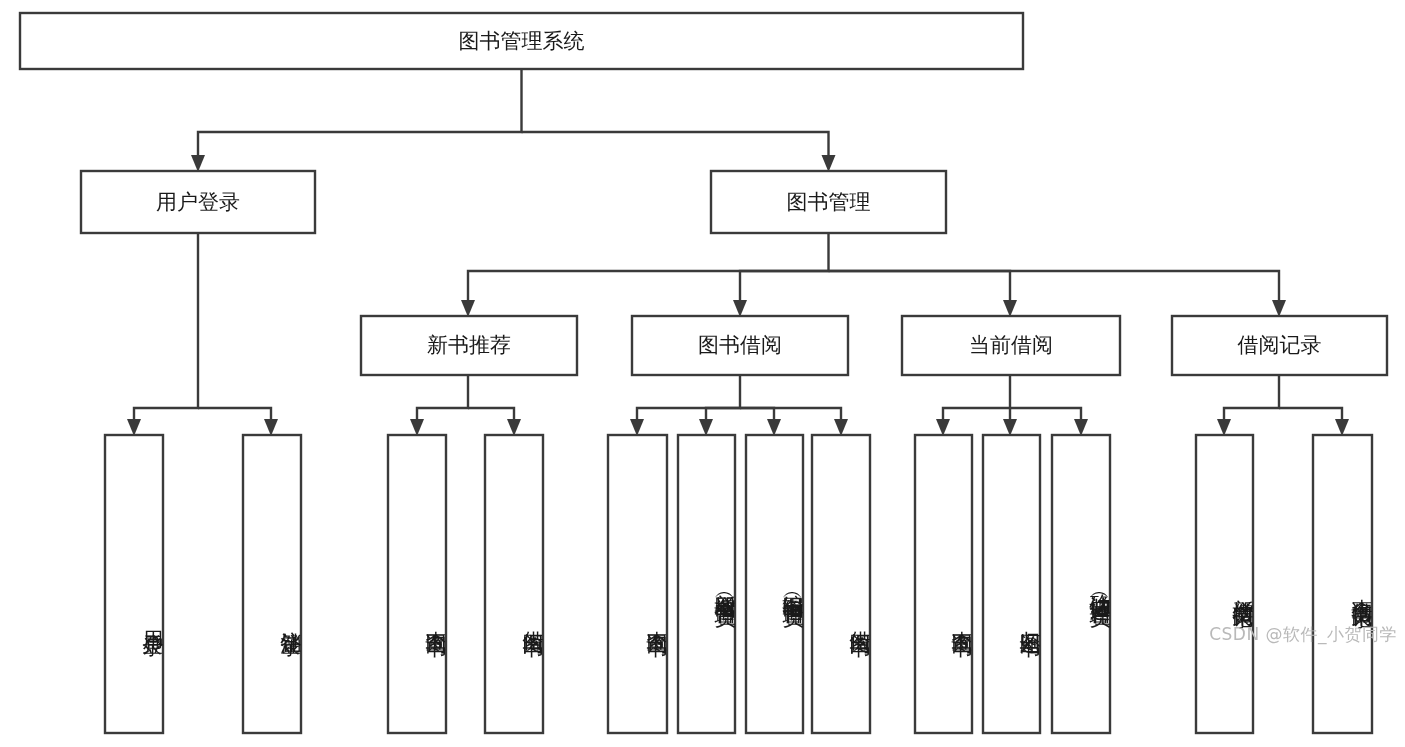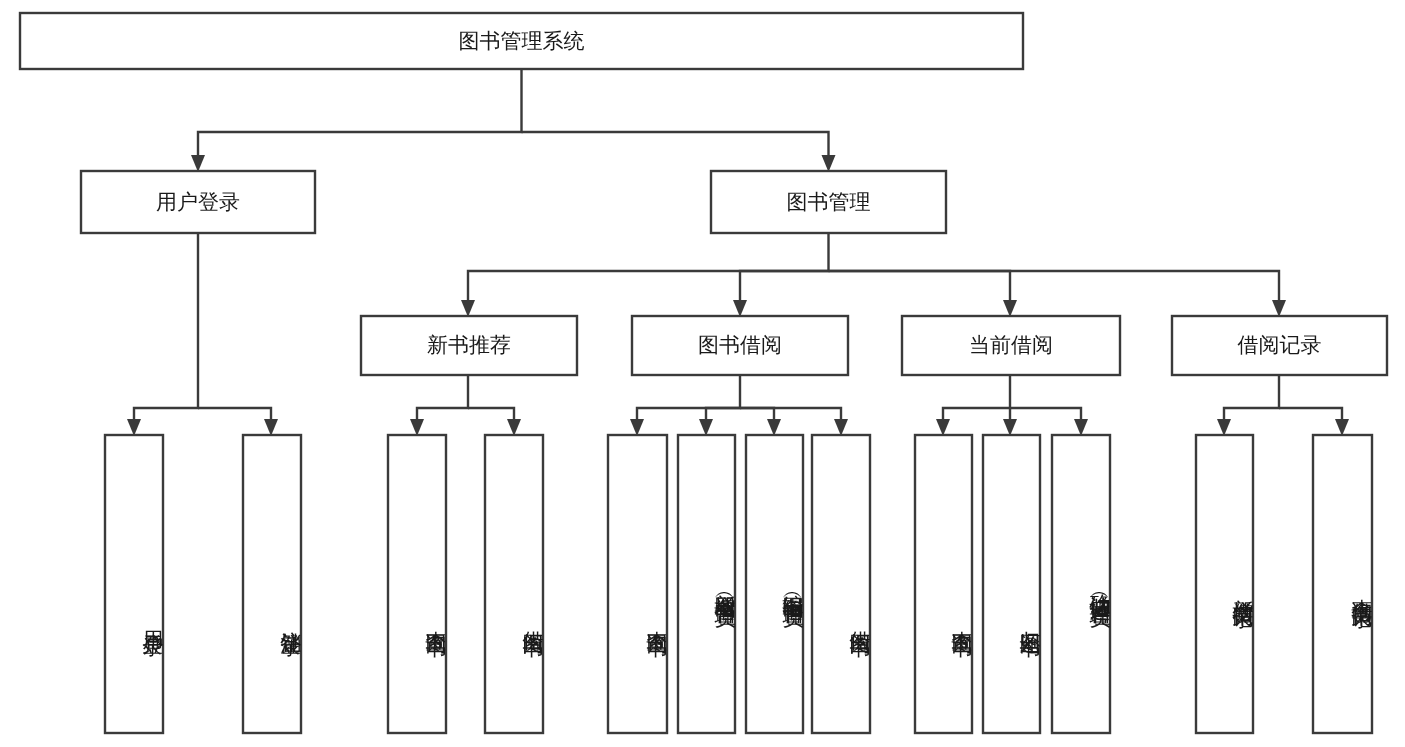--- a/index.html
+++ b/index.html
@@ -227,14 +227,15 @@
   <div class="vlabel" style="left:746px; top:442px; width:57px; height:288px;">编辑图书（管理员）</div>
   <div class="vlabel" style="left:812px; top:505px; width:58px; height:225px;">借阅图书</div>
 
   <div class="vlabel" style="left:915px; top:505px; width:57px; height:225px;">查询图书</div>
   <div class="vlabel" style="left:983px; top:505px; width:57px; height:225px;">归还图书</div>
   <div class="vlabel" style="left:1052px; top:442px; width:58px; height:288px;">确认归还（管理员）</div>
 
   <div class="vlabel" style="left:1196px; top:445px; width:57px; height:285px;">新增借阅记录</div>
   <div class="vlabel" style="left:1313px; top:445px; width:59px; height:285px;">查询借阅记录</div>
 
+  <div class="watermark">CSDN @软件_小贺同学</div>
 
 </div>
 
 </body></html>

